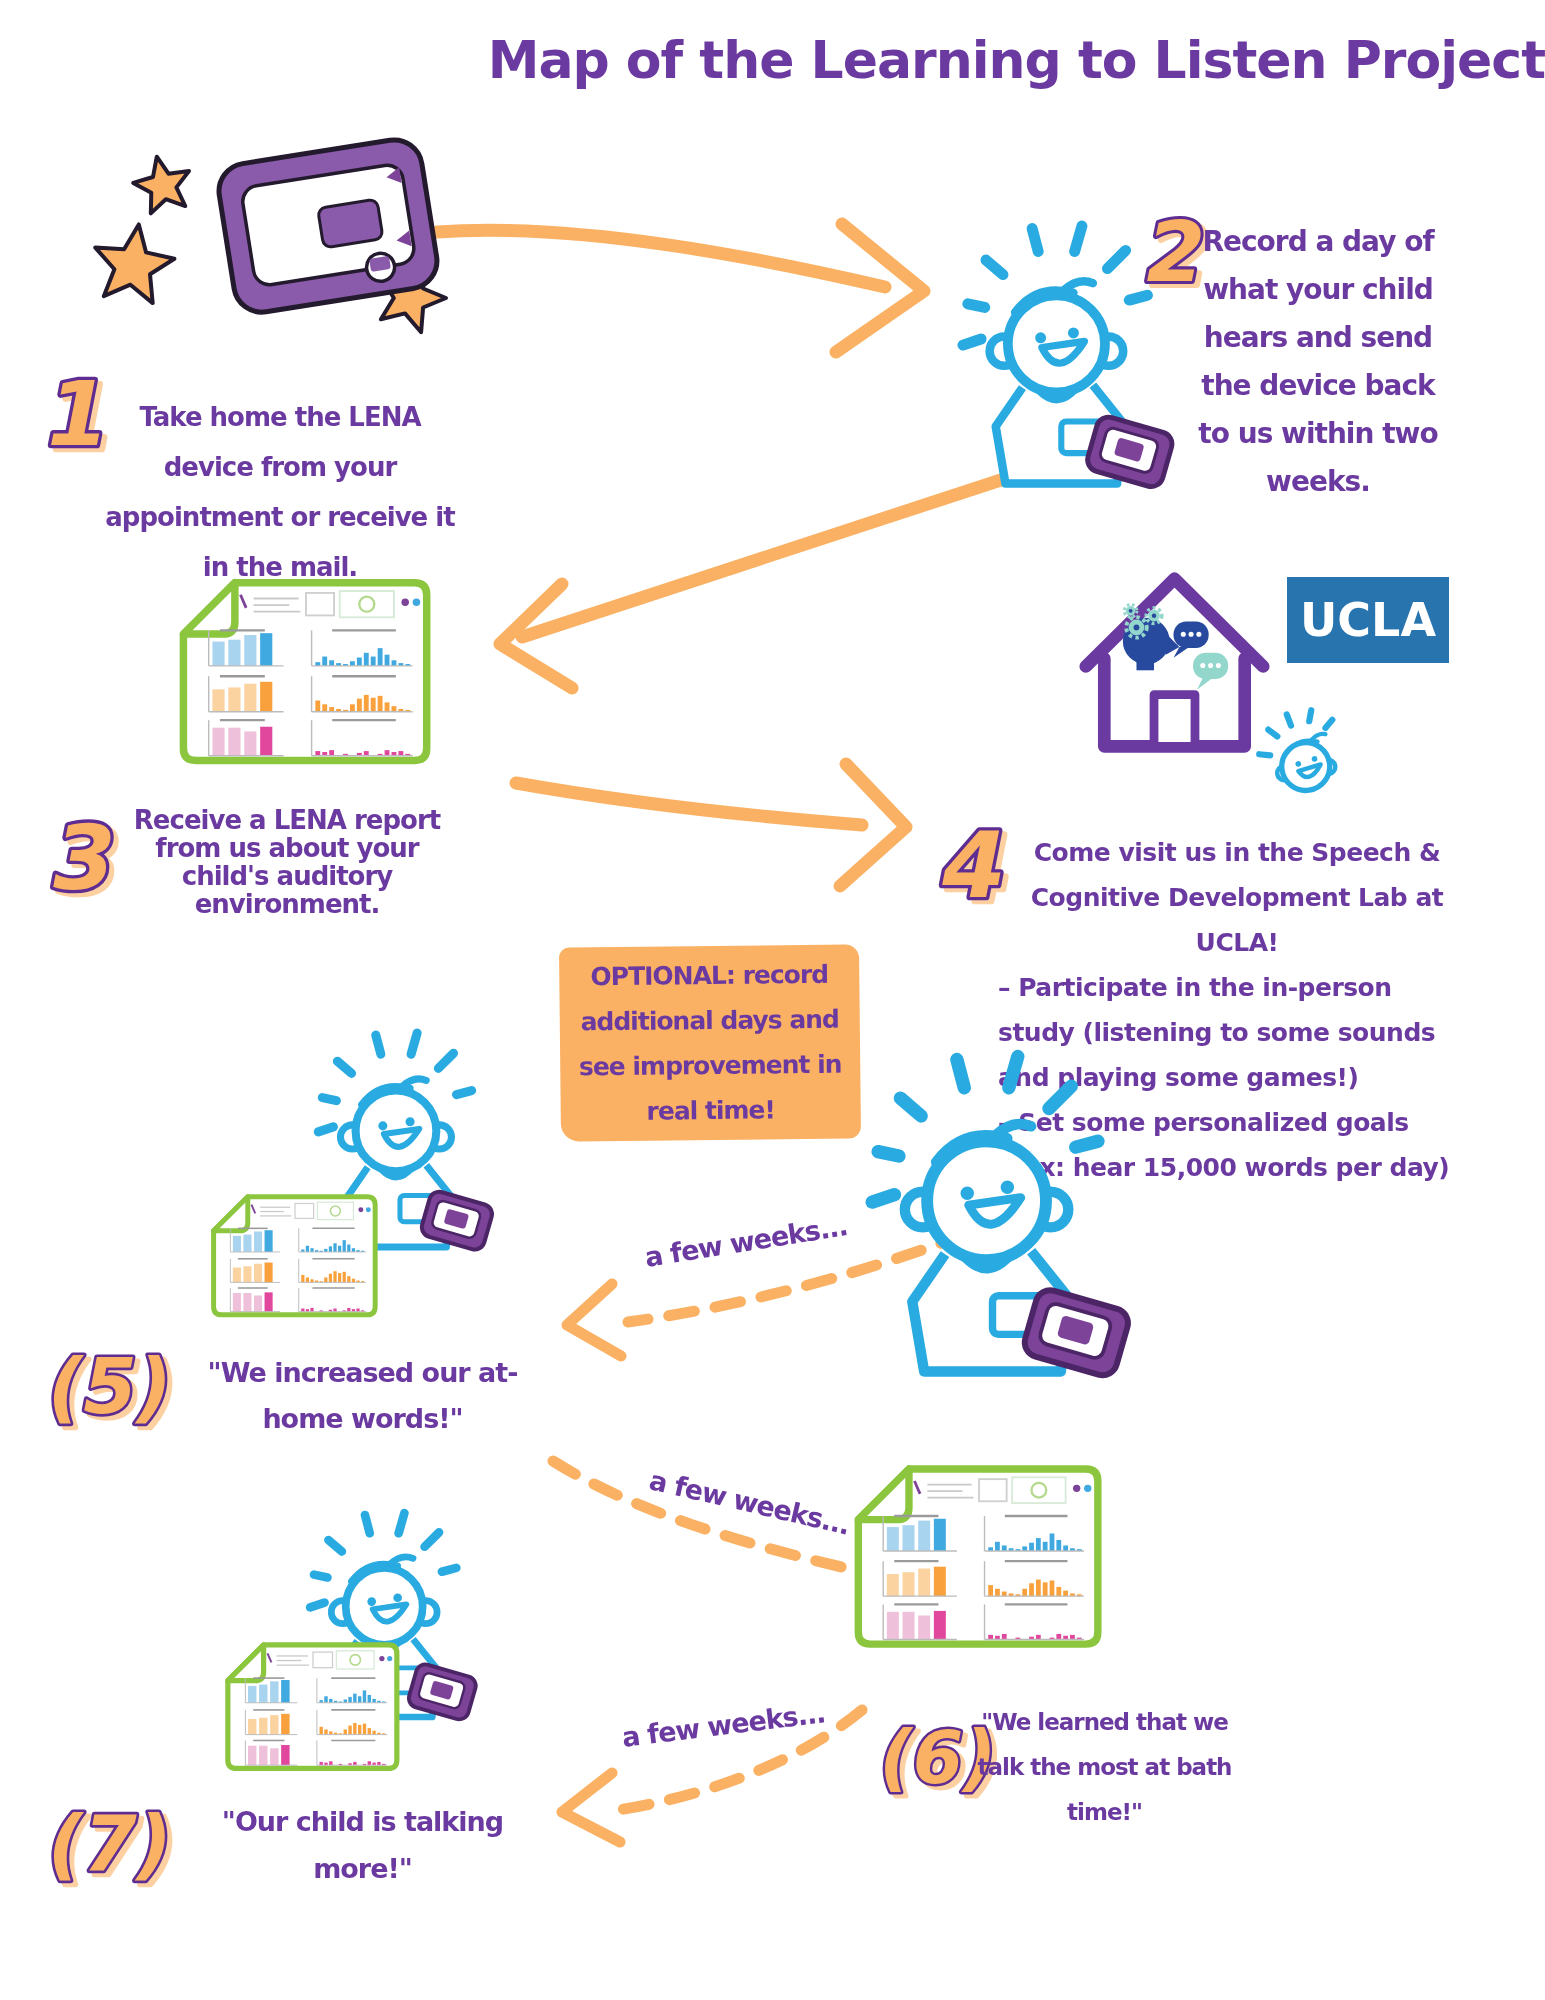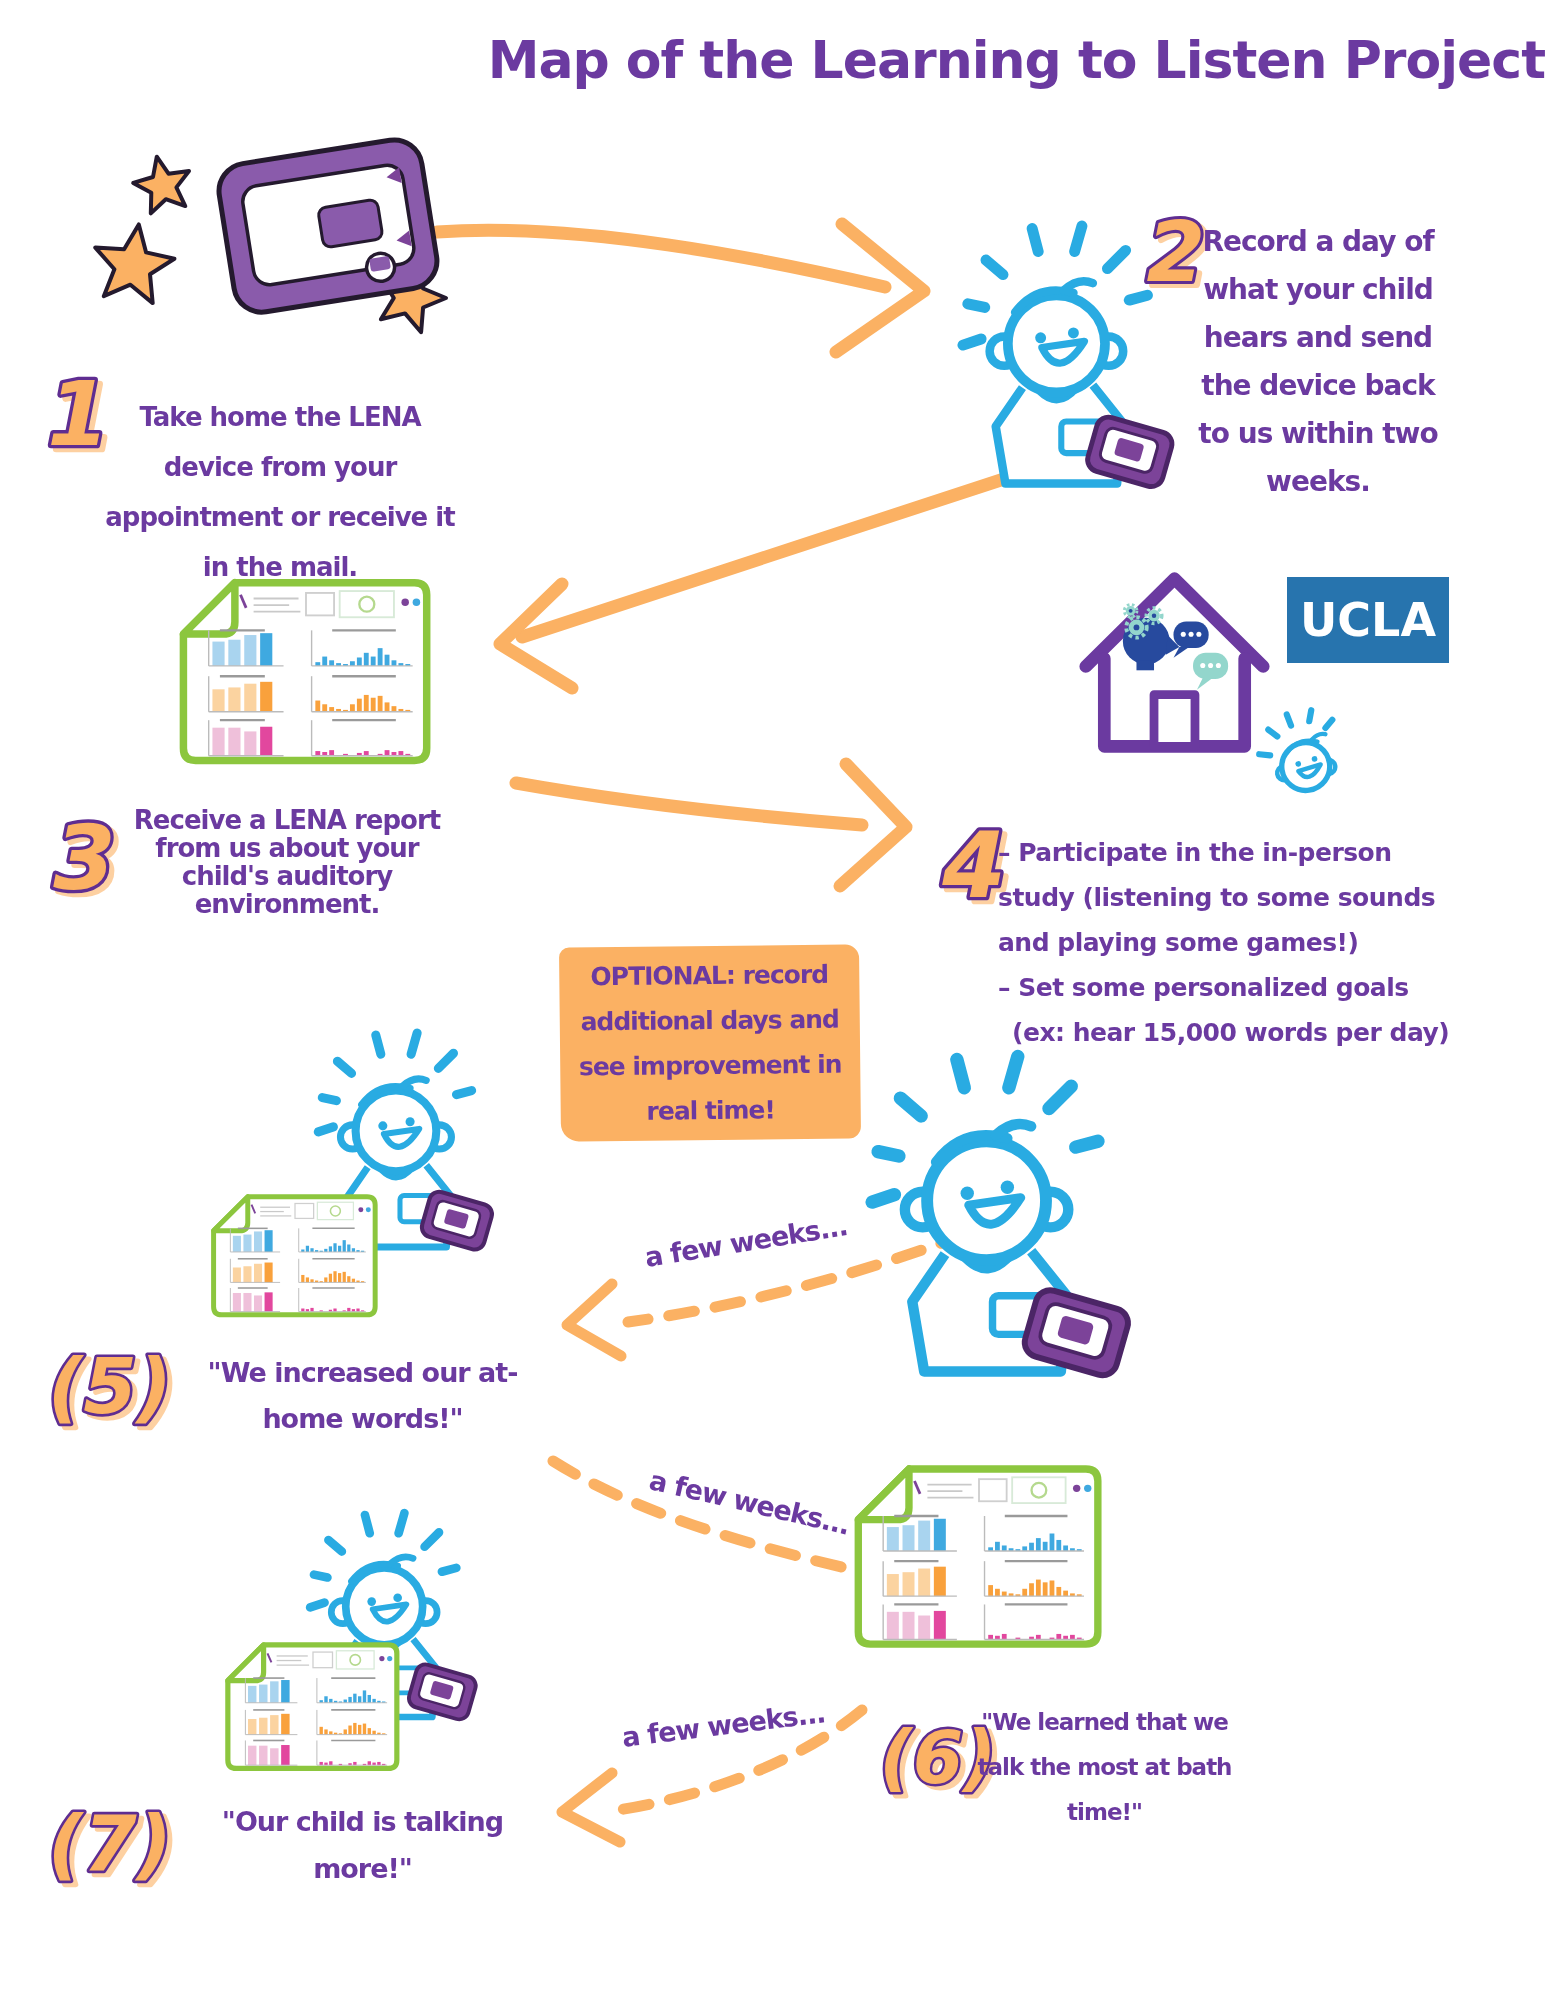--- a/index.html
+++ b/index.html
@@ -280,20 +280,21 @@
     <circle cx="57" cy="62" r="3.2" fill="#29abe2"></circle>
     <circle cx="76" cy="59" r="3.2" fill="#29abe2"></circle>
     <path d="M56,70 Q66,88 82,66 L56,70 Z" fill="#fff" stroke="#29abe2" stroke-width="5" stroke-linejoin="round"></path>
    </g>
   </svg>
     </div>
   <svg class="num" style="left:930px;top:812px;width:88px;height:106px;" viewBox="0 0 90 110">
     <text class="numtext" x="45" y="88">4</text>
     </svg>
   <div class="ptext t4">
+    <div class="intro">Come visit us in the Speech &amp; Cognitive Development Lab at UCLA!</div>
     <div class="bullets">
       <div>– Participate in the in-person study (listening to some sounds and playing some games!)</div>
       <div>– Set some personalized goals</div>
       <div class="b3">(ex: hear 15,000 words per day)</div>
     </div>
   </div>
 
   <div class="optional">
     <div class="otext">OPTIONAL: record additional days and see improvement in real time!</div>
   </div>

